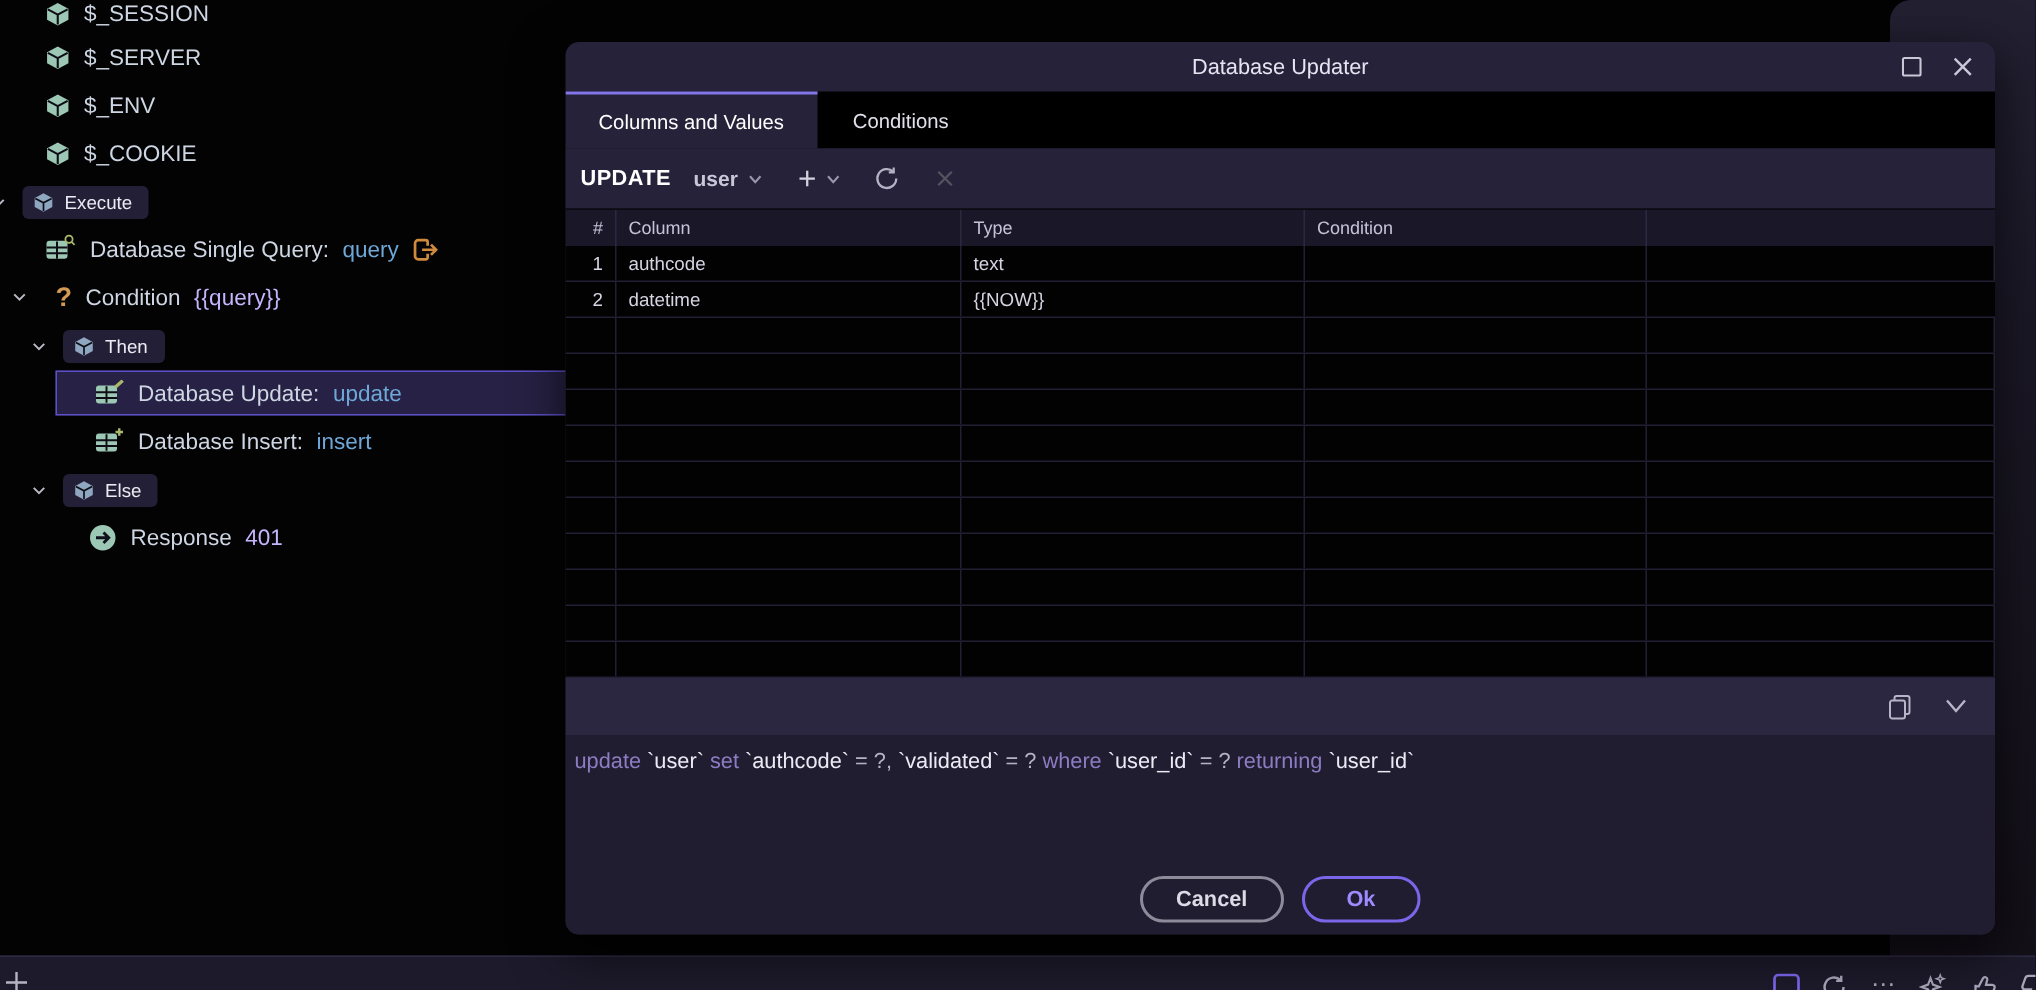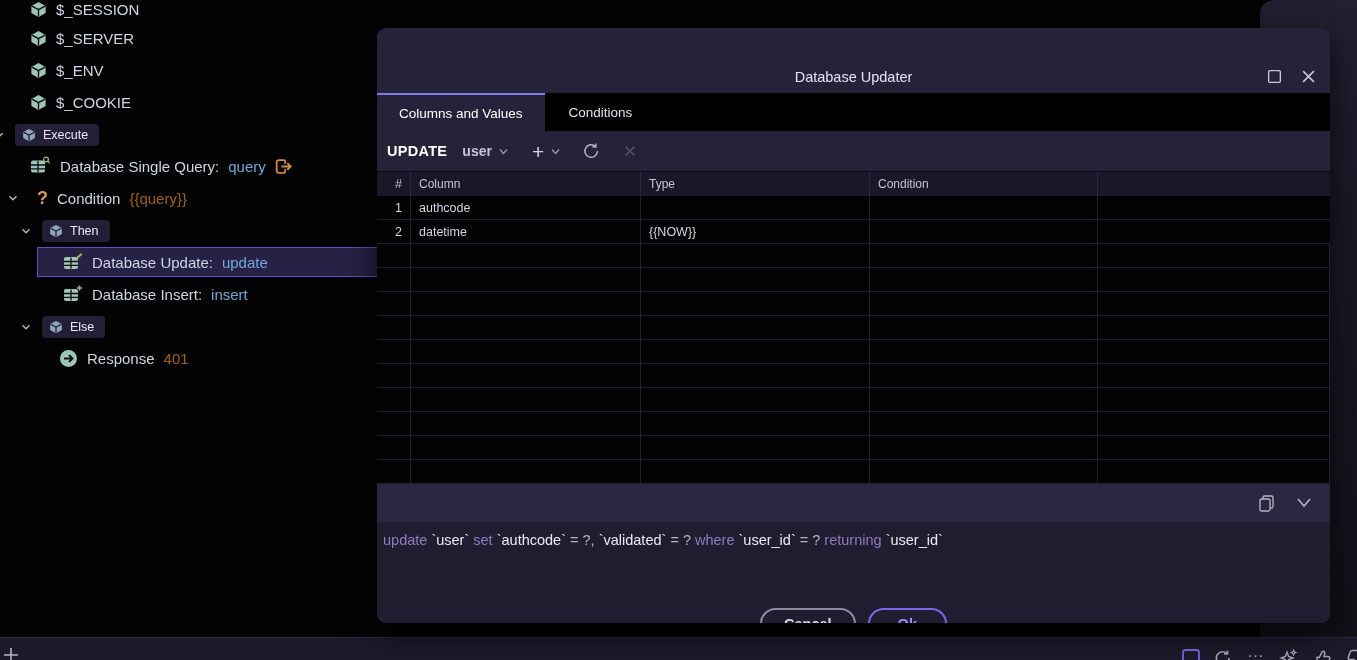--- a/index.html
+++ b/index.html
@@ -22,21 +22,21 @@
     background:#1d1a2b; border-top:1px solid #2e2a44;
   }
   .sb-ico{ position:absolute; top:10px; color:#a9a6ba; }
 
   
   .trow{
     position:absolute; height:30px; display:flex; align-items:center; gap:9px;
     color:#cdd6e2; font-size:15px; white-space:nowrap;
   }
   .v-blue{ color:#6ea8d8; }
-  .v-olive{ color:#a16207; }
+  .v-olive{ color:#c4b5fd; }
   .badge{
     display:inline-flex; align-items:center; gap:7px;
     background:#221f36; border-radius:4px; padding:4px 11px 4px 7px;
     font-size:12.5px; color:#eceaf2;
   }
   .sel-row{
     position:absolute; left:37px; top:247px; width:341px; height:30px;
     background:#272245; border:1px solid #5c50c8;
     display:flex; align-items:center; gap:9px; padding-left:25px;
     color:#cdd6e2; font-size:15px;
@@ -46,21 +46,21 @@
   .ico14{ width:14px; height:14px; flex:0 0 auto; }
   .chev{ width:14px; height:14px; flex:0 0 auto; }
 
   
   .dialog{
     position:absolute; left:377px; top:28px; width:953px; height:595px;
     background:#262239; border-radius:9px; overflow:hidden;
     box-shadow:0 10px 34px rgba(0,0,0,.7);
     display:flex; flex-direction:column;
   }
-  .titlebar{ height:33px; position:relative; flex:0 0 auto;margin-top:32px; }
+  .titlebar{ height:33px; position:relative; flex:0 0 auto; }
   .title{
     position:absolute; left:0; right:0; top:0; height:33px;
     display:flex; align-items:center; justify-content:center;
     color:#e6e3f2; font-size:14.5px;
   }
   .tb-icons{ position:absolute; right:14px; top:0; height:33px; display:flex; align-items:center; gap:18px; }
 
   .tabrow{ height:38px; background:#000; display:flex; flex:0 0 auto; }
   .tab{ display:flex; align-items:center; padding:0 24px; font-size:13.5px; color:#e2e0ea; }
   .tab.active{ background:#262239; border-top:2px solid #8276e8; color:#ffffff; padding:0 22px; }
@@ -325,20 +325,21 @@
     <div class="ghead">
       <div>#</div>
       <div>Column</div>
       <div>Type</div>
       <div>Condition</div>
     </div>
 
     <div class="grow">
       <div class="cnum">1</div>
       <div>authcode</div>
+      <div>text</div>
       <div></div>
       <div></div>
     </div>
     <div class="grow">
       <div class="cnum">2</div>
       <div>datetime</div>
       <div>{{NOW}}</div>
       <div></div>
     </div>
 

